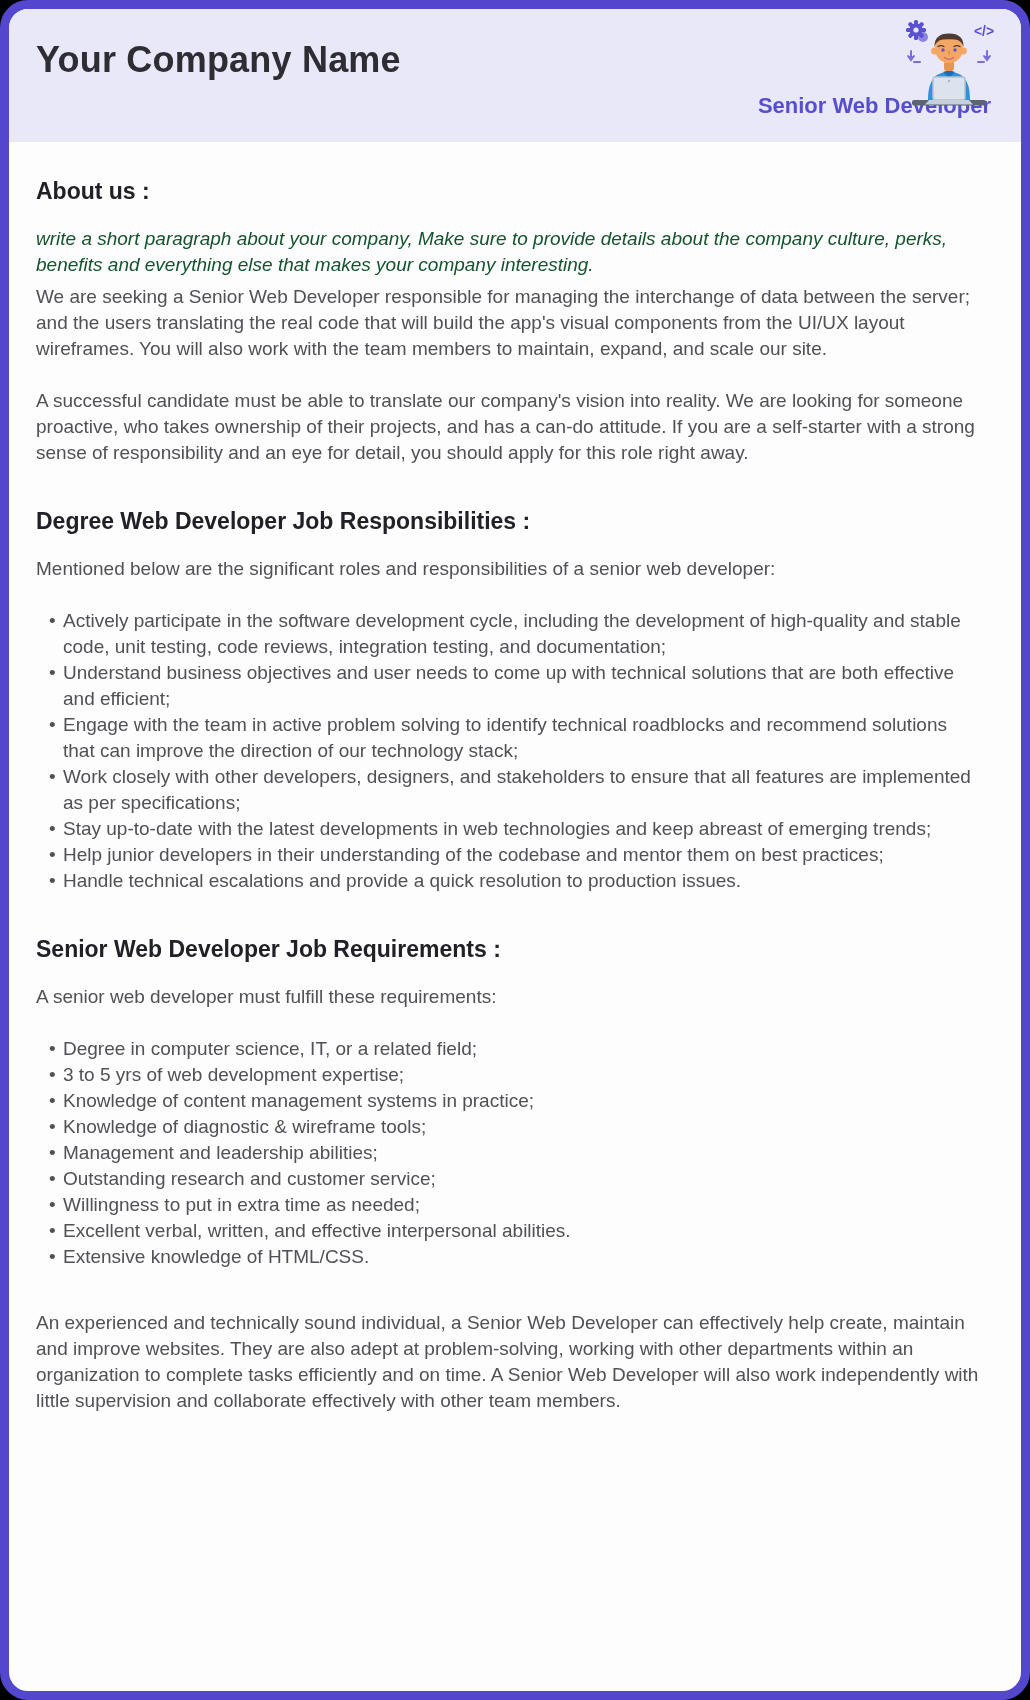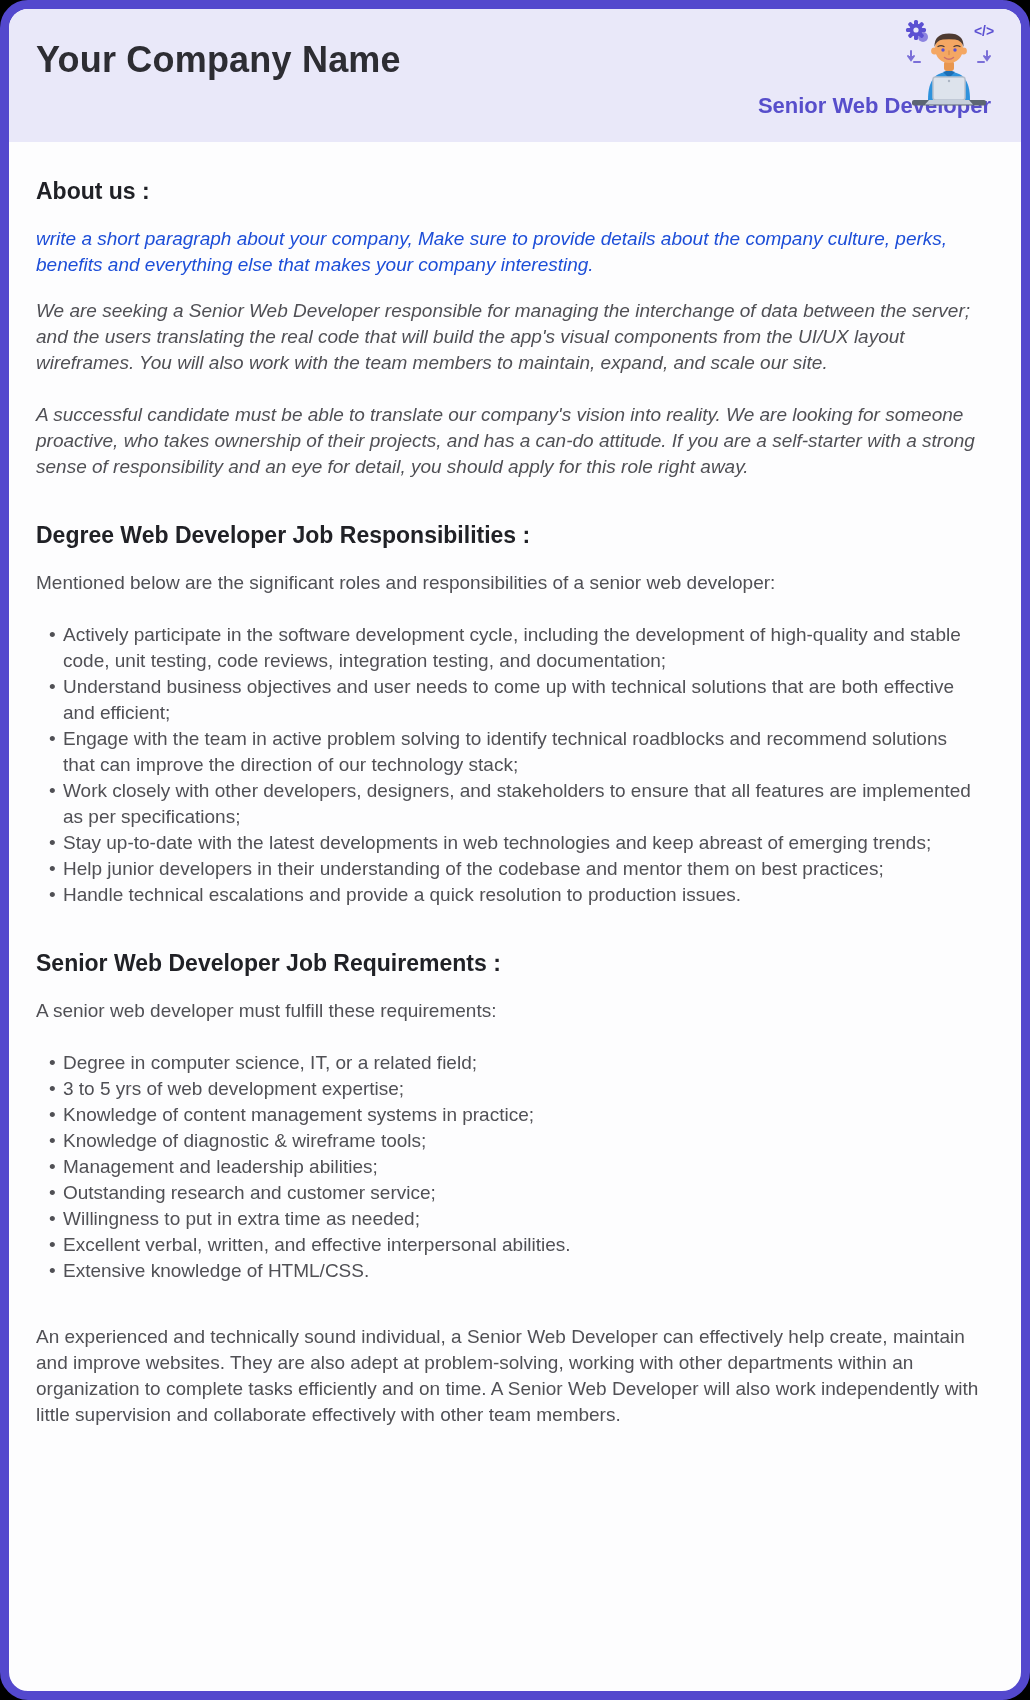--- a/index.html
+++ b/index.html
@@ -55,24 +55,24 @@
   h2 {
     font-size: 23px;
     font-weight: 700;
     color: #202126;
     line-height: 30px;
   }
   .h-about { margin: 12px 0 20px 0; }
   .h-section { margin: 40px 0 20px 0; }
   .placeholder-text {
     font-style: italic;
-    color: #1d4ed8;
-    margin-bottom: 20px;
+    color: #14532d;
+    margin-bottom: 6px;
   }
-  .para { margin-bottom: 26px; font-style: italic; }
+  .para { margin-bottom: 26px; }
   .para:last-child { margin-bottom: 0; }
   .intro { margin-bottom: 26px; }
   ul.bullets {
     list-style: none;
     margin: 0 0 14px 0;
   }
   ul.bullets li {
     position: relative;
     padding-left: 27px;
   }

